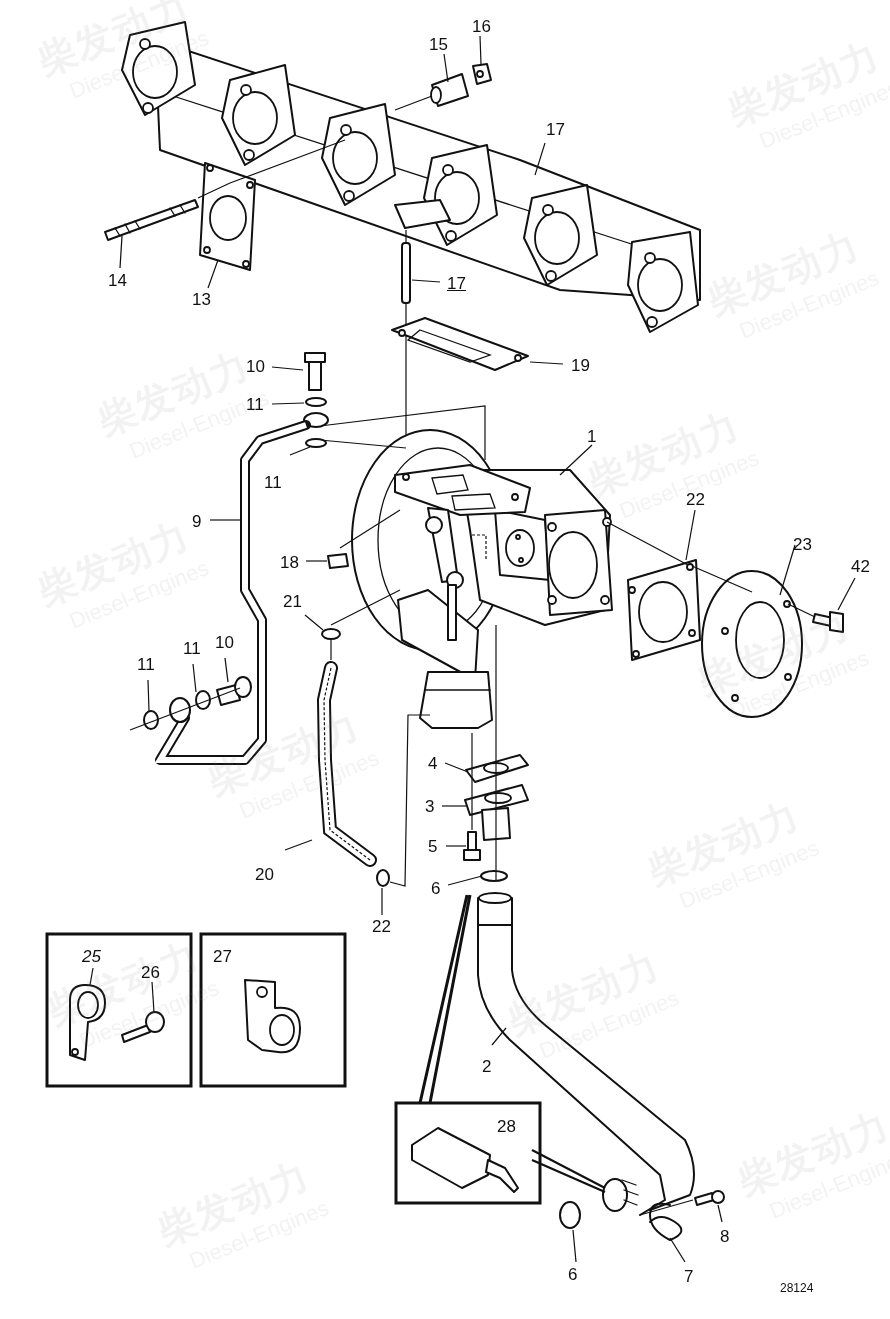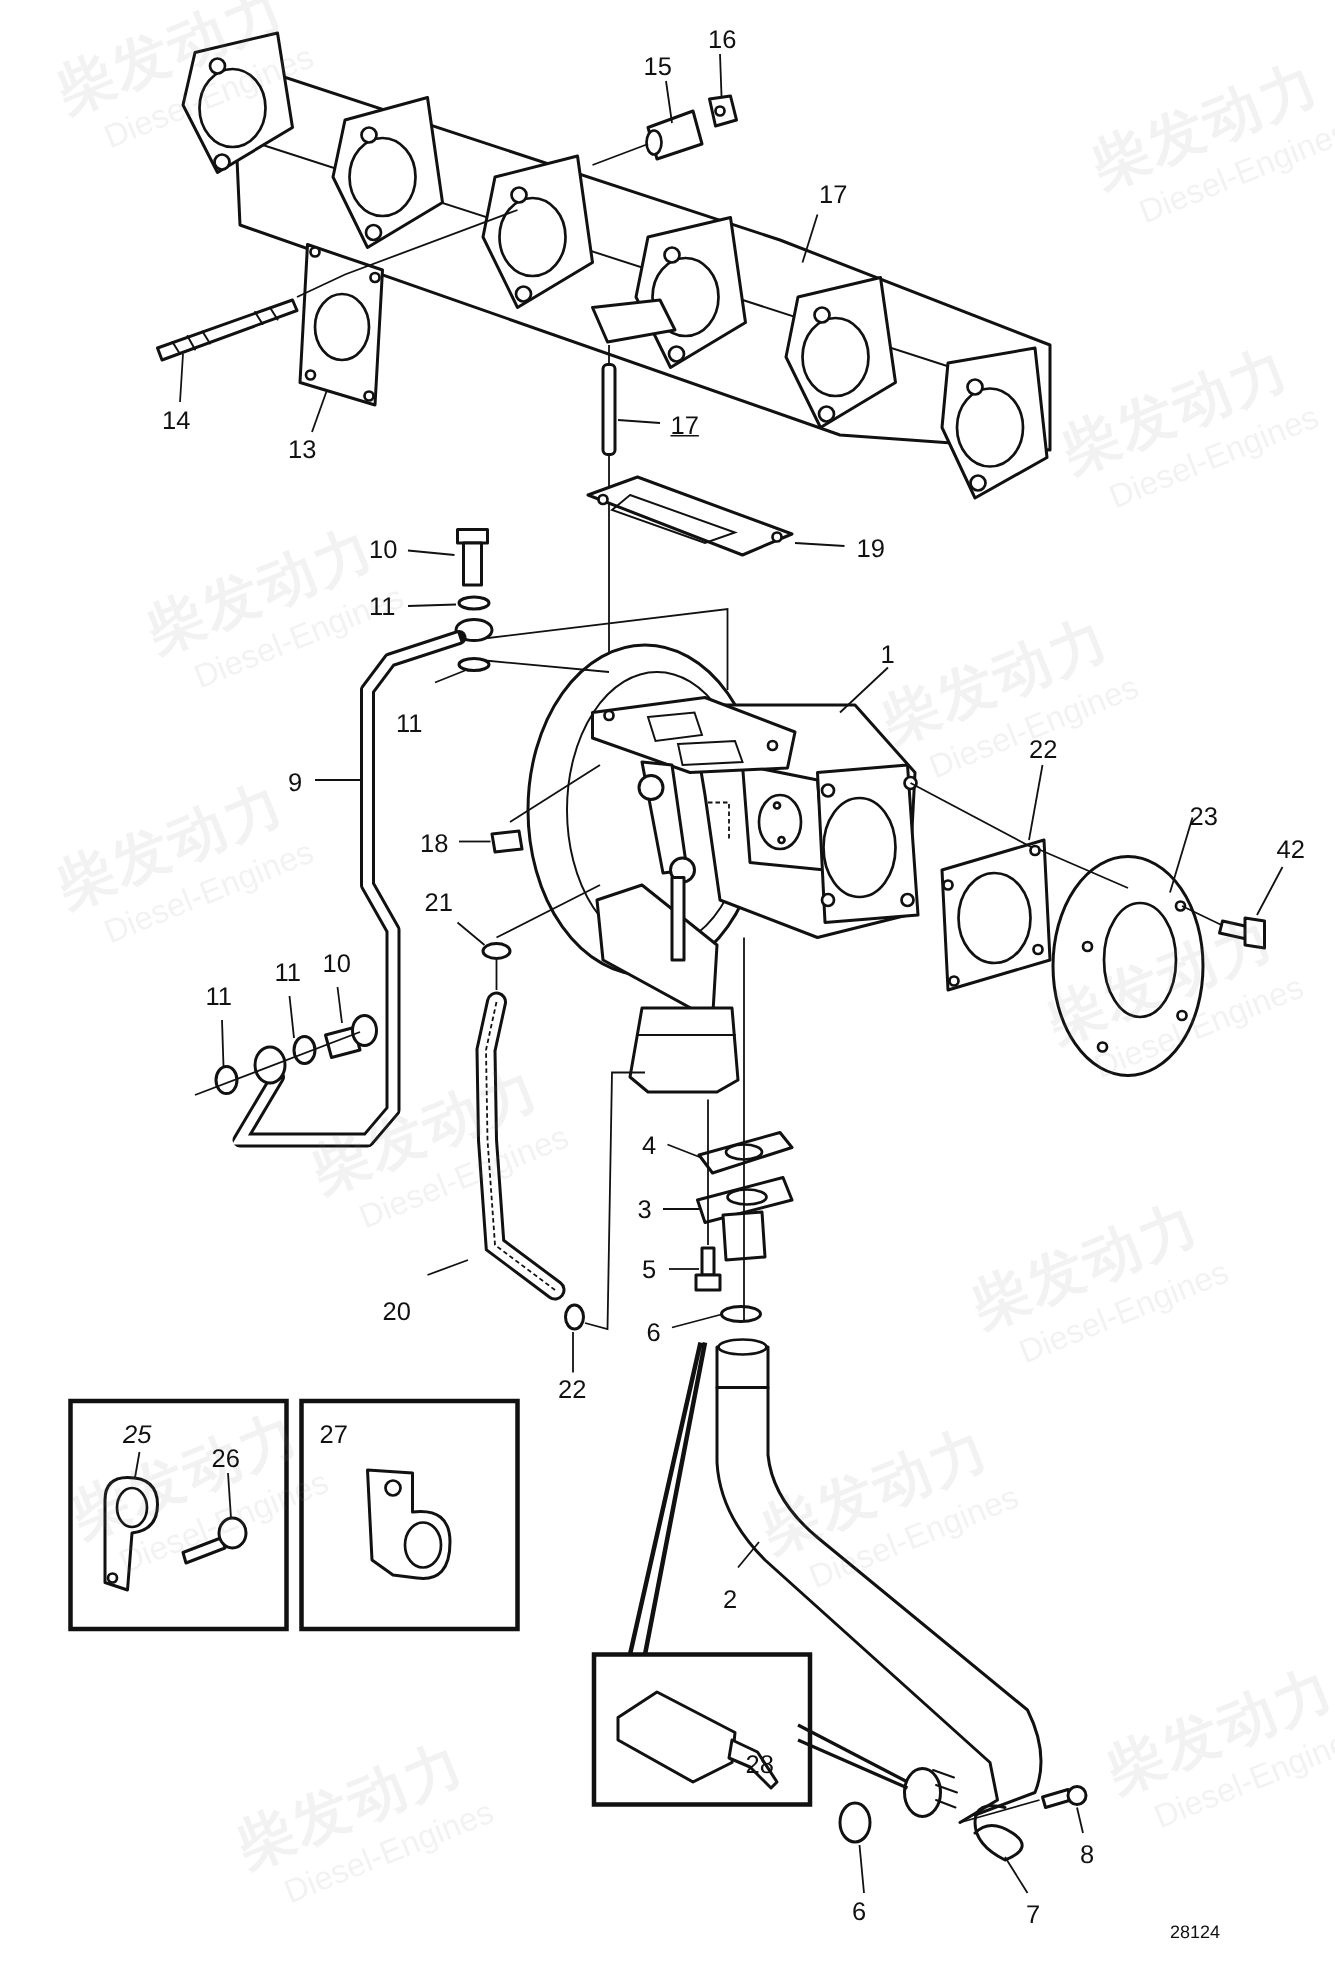--- a/index.html
+++ b/index.html
@@ -396,16 +396,16 @@
     <div class="callout" style="left: 571px; top: 357px;">19</div>
     <div class="callout" style="left: 255px; top: 866px;">20</div>
     <div class="callout" style="left: 283px; top: 593px;">21</div>
     <div class="callout" style="left: 686px; top: 491px;">22</div>
     <div class="callout" style="left: 372px; top: 918px;">22</div>
     <div class="callout" style="left: 793px; top: 526px; margin-top: 10px;">23</div>
     <div class="callout" style="left: 851px; top: 558px;">42</div>
     <div class="callout" style="left: 82px; top: 948px; font-style: italic;">25</div>
     <div class="callout" style="left: 141px; top: 964px;">26</div>
     <div class="callout" style="left: 213px; top: 948px;">27</div>
-    <div class="callout" style="left: 497px; top: 1168px;">28</div>
+    <div class="callout" style="left: 497px; top: 1118px;">28</div>
   </div>
 
 <div class="callout" style="left:780px;top:1282px;font-size:12px;">28124</div>
 
 </body></html>

